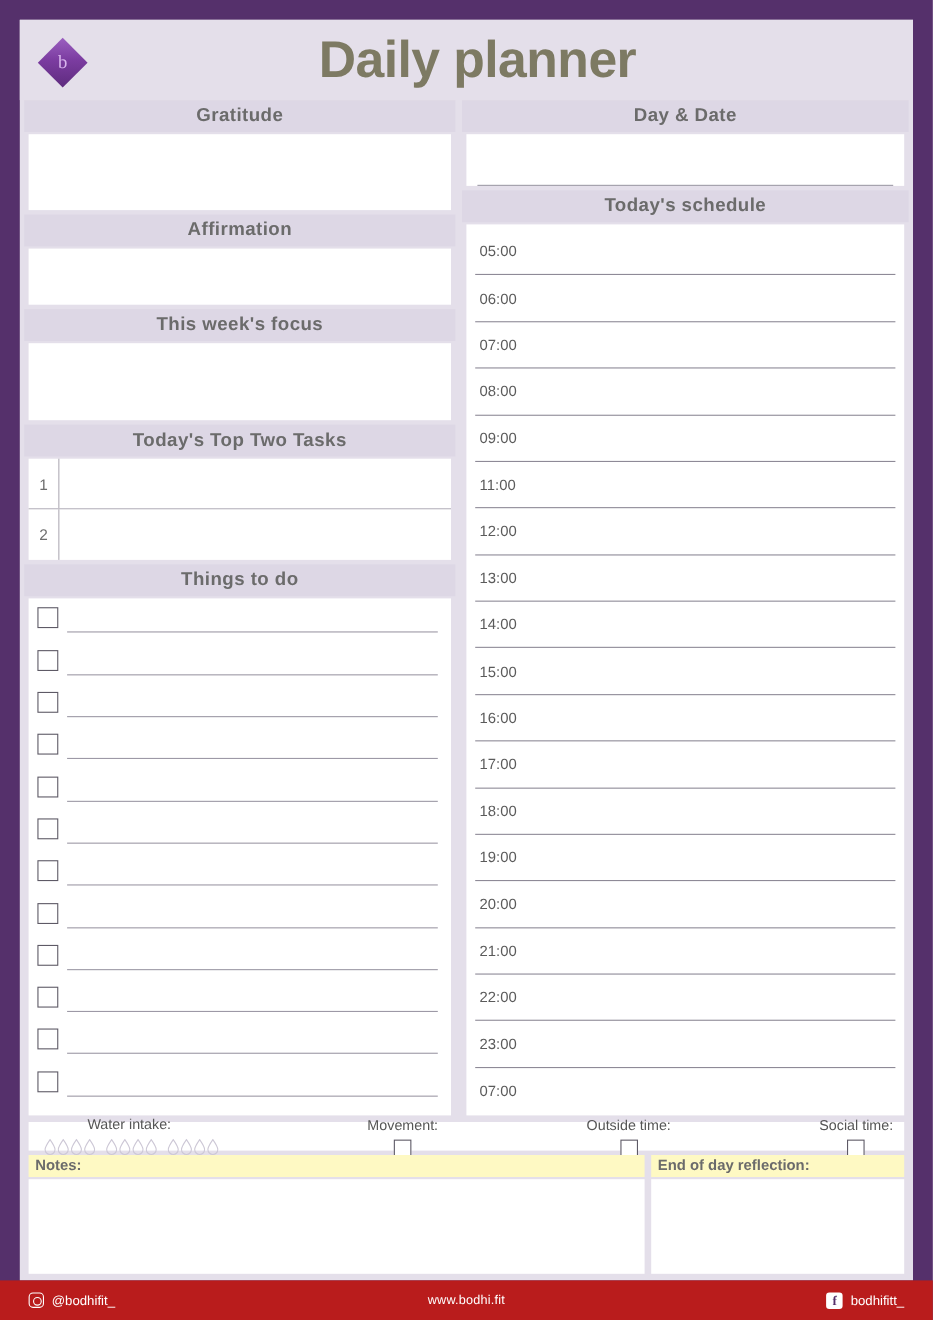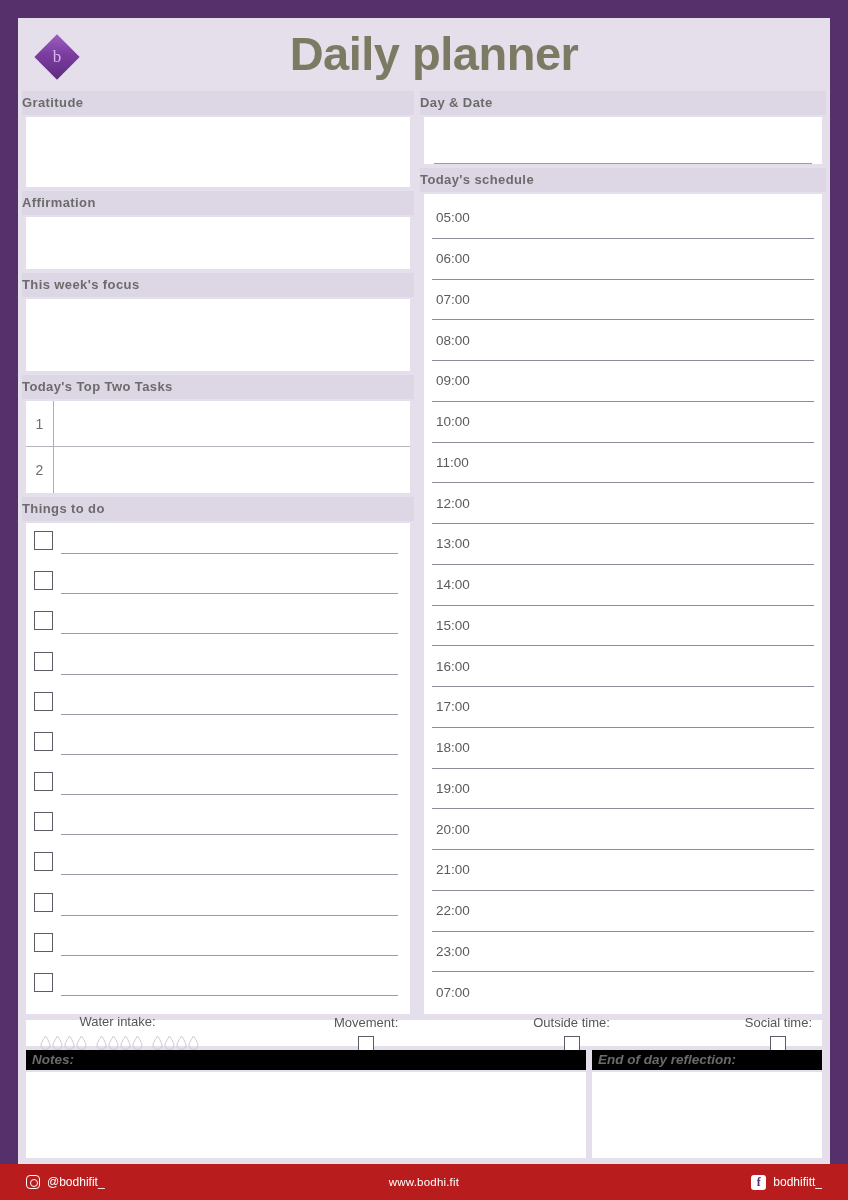--- a/index.html
+++ b/index.html
@@ -70,21 +70,22 @@
     flex: 1 1 auto;
     display: flex;
     gap: 6px;
     padding: 0 4px;
     min-height: 0;
   }
   .col-left  { width: 392px; flex: 0 0 392px; display: flex; flex-direction: column; }
   .col-right { flex: 1 1 auto; display: flex; flex-direction: column; }
 
   .sec-label {
-    font-size: 13px;
+    text-align: center;
+    font-size: 17px;
     font-weight: bold;
     color: #6b6b6b;
     background: #ddd7e5;
     letter-spacing: 0.4px;
     padding: 4px 0 5px;
   }
   .sec-box {
     background: #ffffff;
     margin: 2px 4px 4px 4px;
   }
@@ -210,22 +211,21 @@
     flex: 0 0 118px;
   }
   .notes-col { display: flex; flex-direction: column; }
   .notes-col.left  { width: 560px; flex: 0 0 560px; }
   .notes-col.right { flex: 1 1 auto; }
   .notes-label {
     font-size: 13.5px;
     font-weight: bold;
     color: #6b6b6b;
     padding: 2px 0 3px 6px;
-    background: #000000;
-    font-style: italic;
+    background: #fef9c3;
   }
   .notes-field { flex: 1 1 auto; background: #fff; margin-top: 2px; }
 
   
   .footer {
     position: absolute;
     left: 0; right: 0; bottom: 0;
     height: 36px;
     background: #b91c1c;
     display: flex;
@@ -371,23 +371,20 @@
           <div class="sched-row">
             <span class="sched-time">07:00</span>
           </div>
           <div class="sched-row">
             <span class="sched-time">08:00</span>
           </div>
           <div class="sched-row">
             <span class="sched-time">09:00</span>
           </div>
           <div class="sched-row">
-            <span class="sched-time">10:00</span>
-          </div>
-          <div class="sched-row">
             <span class="sched-time">11:00</span>
           </div>
           <div class="sched-row">
             <span class="sched-time">12:00</span>
           </div>
           <div class="sched-row">
             <span class="sched-time">13:00</span>
           </div>
           <div class="sched-row">
             <span class="sched-time">14:00</span>

